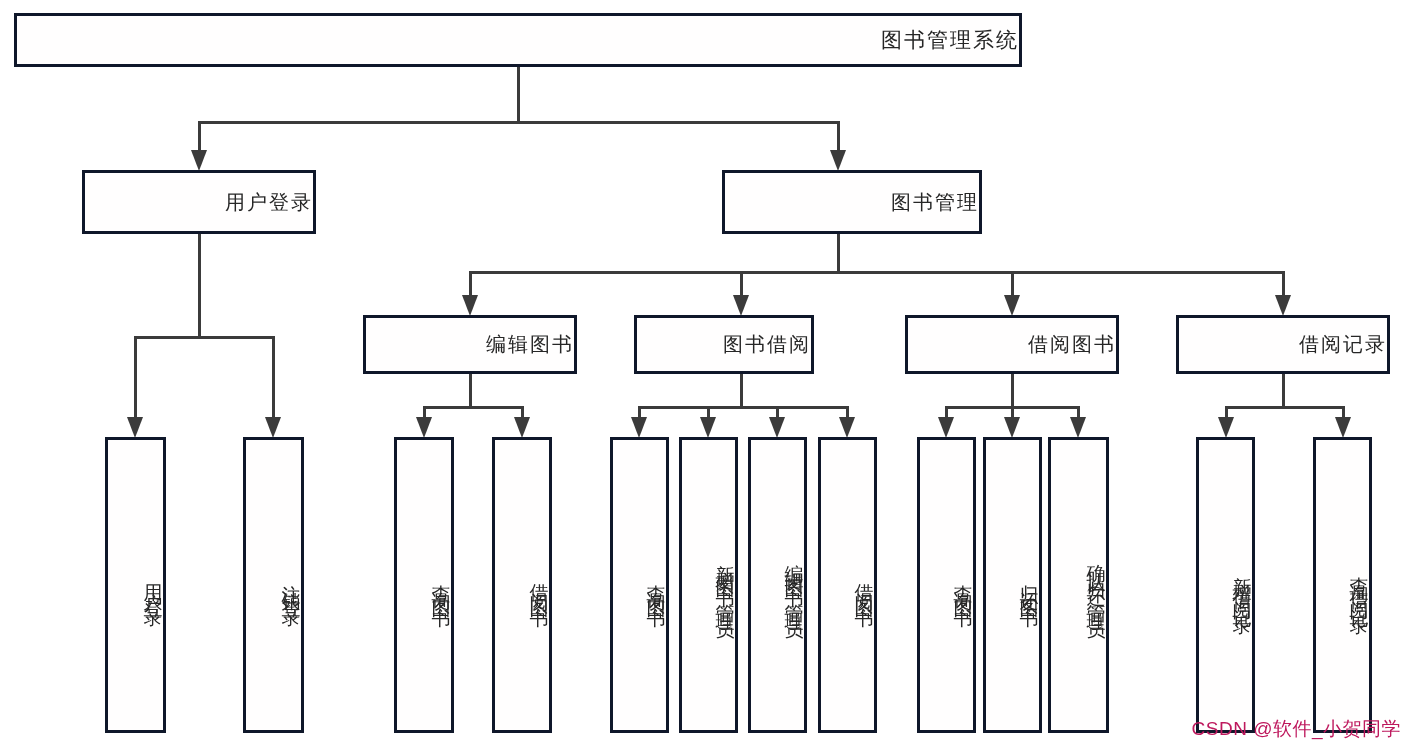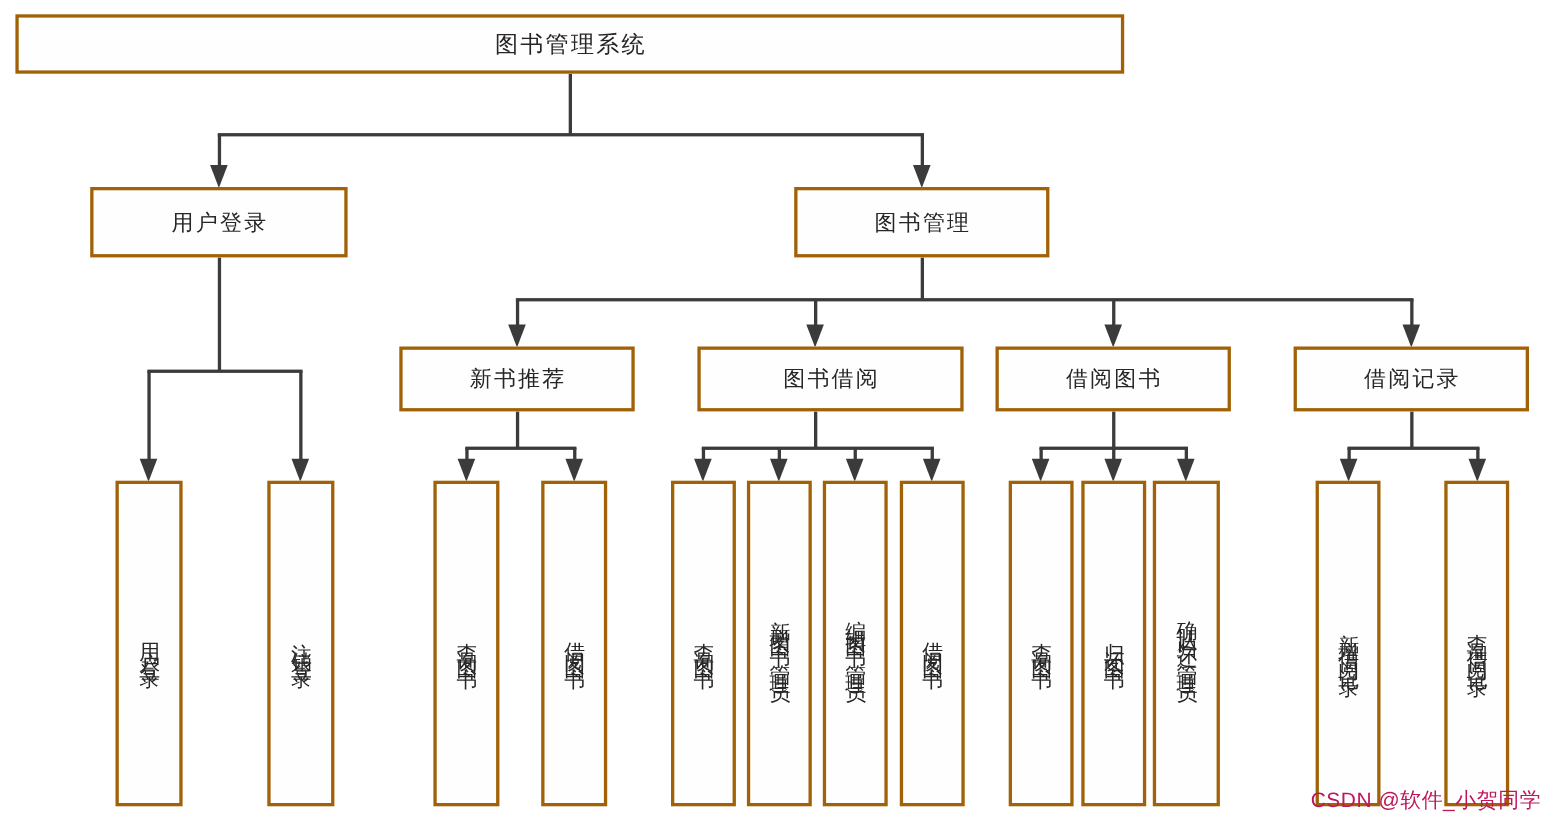--- a/index.html
+++ b/index.html
@@ -11,25 +11,25 @@
   #canvas {
     position: relative;
     width: 1405px;
     height: 747px;
     background: #ffffff;
     overflow: hidden;
   }
   .node {
     position: absolute;
     box-sizing: border-box;
-    border: 3px solid #a16207;
+    border: 3px solid #0f172a;
     background: #fffefe;
     display: flex;
     align-items: center;
-    justify-content: center;
+    justify-content: flex-end;
     z-index: 2;
   }
   .node-label {
     font-size: 20px;
     color: #262626;
     letter-spacing: 2px;
     white-space: nowrap;
     text-indent: 2px;
   }
   .node.vertical .node-label {
@@ -74,27 +74,27 @@
 <body>
 
 <div id="canvas">
   <div class="watermark">CSDN @软件_小贺同学</div>
 <div class="node root" style="left: 14px; top: 13px; width: 1008px; height: 54px;">
       <span class="node-label">图书管理系统</span>
     </div>
     <div class="node" style="left: 82px; top: 170px; width: 234px; height: 64px;">
       <span class="node-label">用户登录</span>
     </div>
-    <div class="node" style="left: 722px; top: 170px; width: 232px; height: 64px;">
+    <div class="node" style="left: 722px; top: 170px; width: 260px; height: 64px;">
       <span class="node-label">图书管理</span>
     </div>
     <div class="node" style="left: 363px; top: 315px; width: 214px; height: 59px;">
-      <span class="node-label">新书推荐</span>
+      <span class="node-label">编辑图书</span>
     </div>
-    <div class="node" style="left: 634px; top: 315px; width: 242px; height: 59px;">
+    <div class="node" style="left: 634px; top: 315px; width: 180px; height: 59px;">
       <span class="node-label">图书借阅</span>
     </div>
     <div class="node" style="left: 905px; top: 315px; width: 214px; height: 59px;">
       <span class="node-label">借阅图书</span>
     </div>
     <div class="node" style="left: 1176px; top: 315px; width: 214px; height: 59px;">
       <span class="node-label">借阅记录</span>
     </div>
     <div class="node vertical" style="left: 105px; top: 437px; width: 61px; height: 296px;">
       <span class="node-label">用户登录</span>

